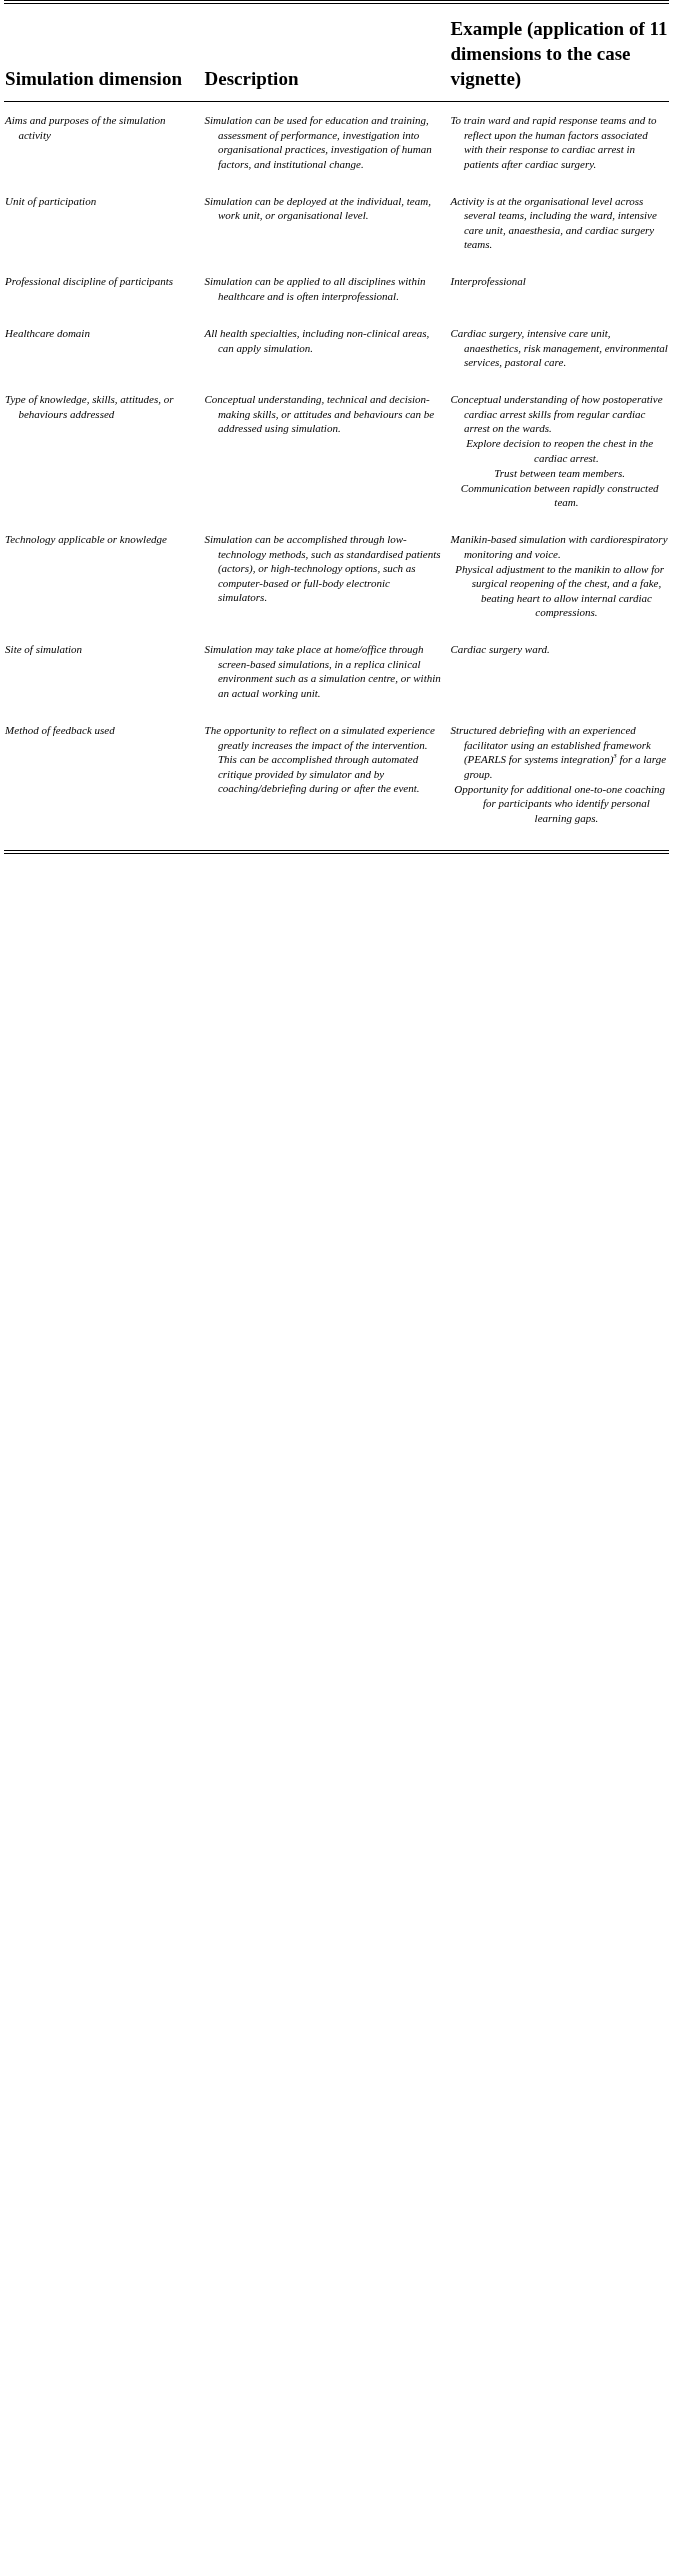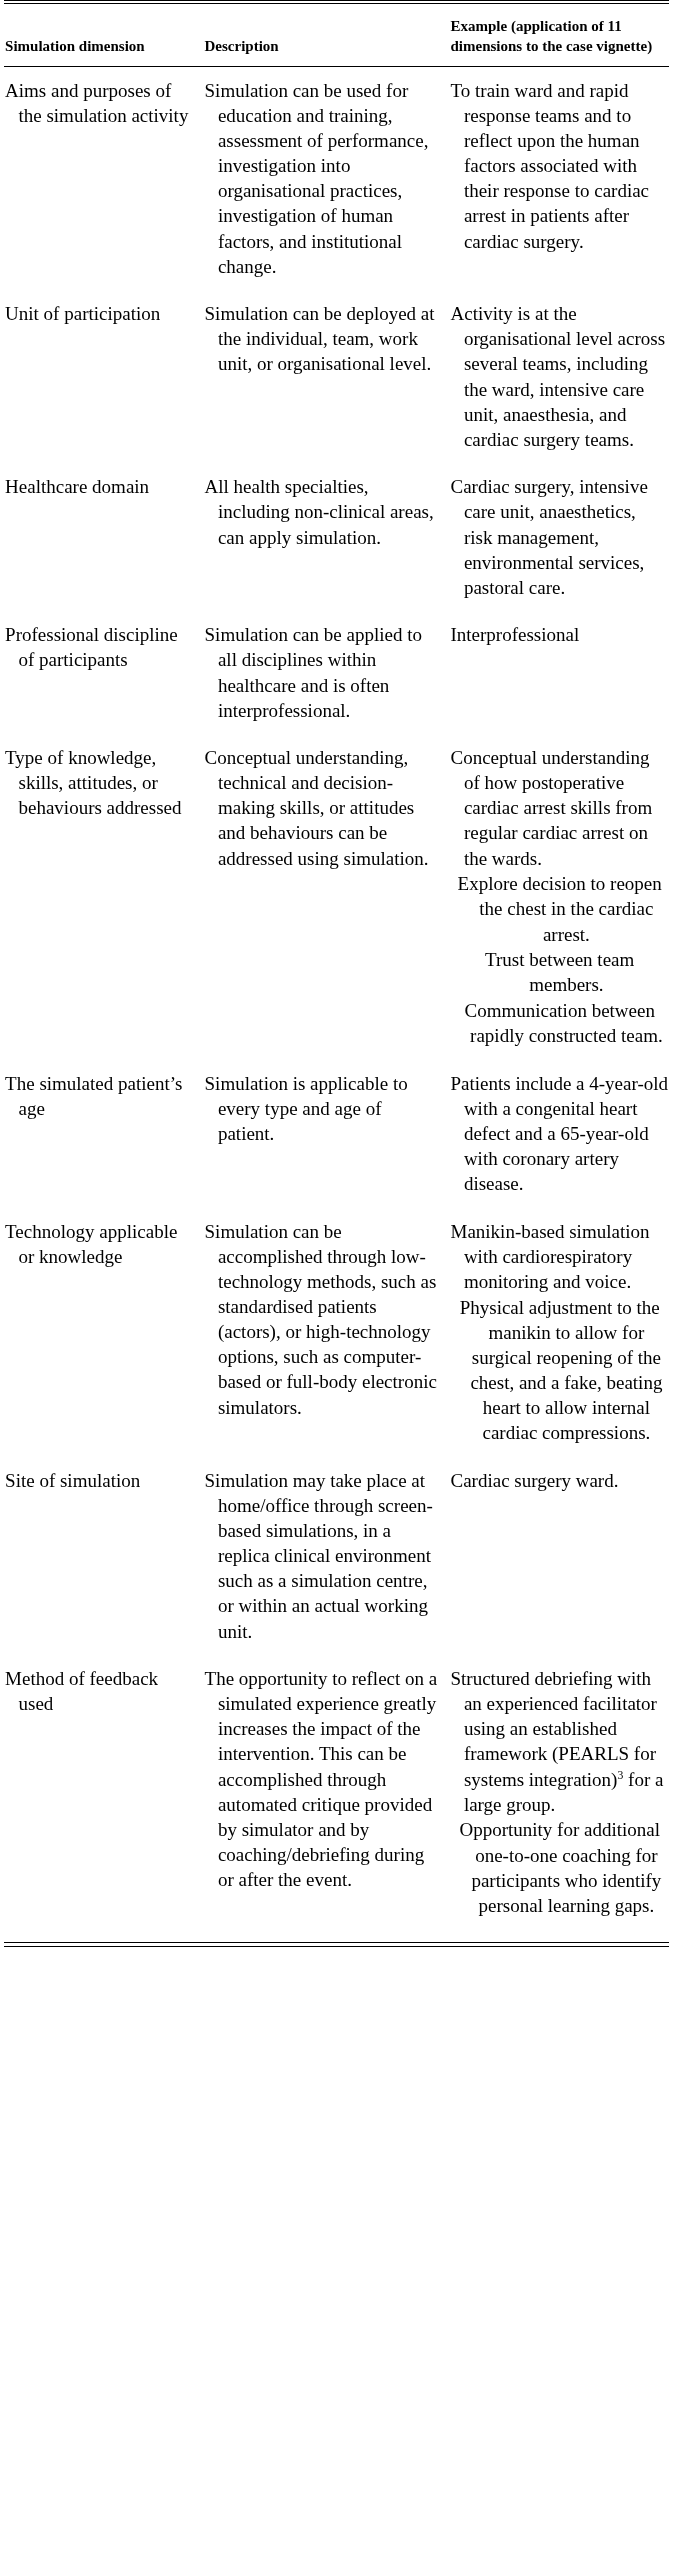--- a/index.html
+++ b/index.html
@@ -48,32 +48,33 @@
     table-layout: fixed;
   }
   table.simtable col.c1 { width: 30.0%; }
   table.simtable col.c2 { width: 37.0%; }
   table.simtable col.c3 { width: 33.0%; }
 
   thead th {
     text-align: left;
     vertical-align: bottom;
     font-weight: bold;
-    font-size: 15px;
+    font-size: 19px;
     line-height: 1.30;
     padding: 13.4px 8.2px 9.3px 1px;
   }
   thead th.h3 { padding-right: 0; }
 
   tbody td {
     vertical-align: top;
-    font-size: 19px;
+    font-size: 11px;
     line-height: 1.32;
     padding: 11.3px 8.2px 11.3px 1px;
     font-weight: normal;
+    font-style: italic;
   }
   tbody td.col3 { padding-right: 0; }
 
   
   .hang {
     padding-left: 13.4px;
     text-indent: -13.4px;
     margin: 0;
   }
   .hang + .hang { margin-top: 0.04em; text-align: center; }
@@ -134,67 +135,56 @@
           </td>
           <td class="col2">
             <p class="hang">Simulation can be deployed at the individual, team, work unit, or organisational level.</p>
           </td>
           <td class="col3">
             <p class="hang">Activity is at the organisational level across several teams, including the ward, intensive care unit, anaesthesia, and cardiac surgery teams.</p>
           </td>
         </tr>
         <tr>
           <td class="col1">
+            <p class="hang">Professional discipline of participants</p>
+          </td>
+          <td class="col2">
+            <p class="hang">Simulation can be applied to all disciplines within healthcare and is often interprofessional.</p>
+          </td>
+          <td class="col3">
+            <p class="hang">Interprofessional</p>
+          </td>
+        </tr>
+        <tr>
+          <td class="col1">
             <p class="hang">Healthcare domain</p>
           </td>
           <td class="col2">
             <p class="hang">All health specialties, including non-clinical areas, can apply simulation.</p>
           </td>
           <td class="col3">
             <p class="hang">Cardiac surgery, intensive care unit, anaesthetics, risk management, environmental services, pastoral care.</p>
-          </td>
-        </tr>
-        <tr>
-          <td class="col1">
-            <p class="hang">Professional discipline of participants</p>
-          </td>
-          <td class="col2">
-            <p class="hang">Simulation can be applied to all disciplines within healthcare and is often interprofessional.</p>
-          </td>
-          <td class="col3">
-            <p class="hang">Interprofessional</p>
           </td>
         </tr>
         <tr>
           <td class="col1">
             <p class="hang">Type of knowledge, skills, attitudes, or behaviours addressed</p>
           </td>
           <td class="col2">
             <p class="hang">Conceptual understanding, technical and decision-making skills, or attitudes and behaviours can be addressed using simulation.</p>
           </td>
           <td class="col3">
             <p class="hang">Conceptual understanding of how postoperative cardiac arrest skills from regular cardiac arrest on the wards.</p>
             <p class="hang">Explore decision to reopen the chest in the cardiac arrest.</p>
             <p class="hang">Trust between team members.</p>
             <p class="hang">Communication between rapidly constructed team.</p>
           </td>
         </tr>
         <tr>
           <td class="col1">
-            <p class="hang">The simulated patient’s age</p>
-          </td>
-          <td class="col2">
-            <p class="hang">Simulation is applicable to every type and age of patient.</p>
-          </td>
-          <td class="col3">
-            <p class="hang">Patients include a 4-year-old with a congenital heart defect and a 65-year-old with coronary artery disease.</p>
-          </td>
-        </tr>
-        <tr>
-          <td class="col1">
             <p class="hang">Technology applicable or knowledge</p>
           </td>
           <td class="col2">
             <p class="hang">Simulation can be accomplished through low-technology methods, such as standardised patients (actors), or high-technology options, such as computer-based or full-body electronic simulators.</p>
           </td>
           <td class="col3">
             <p class="hang">Manikin-based simulation with cardiorespiratory monitoring and voice.</p>
             <p class="hang">Physical adjustment to the manikin to allow for surgical reopening of the chest, and a fake, beating heart to allow internal cardiac compressions.</p>
           </td>
         </tr>

